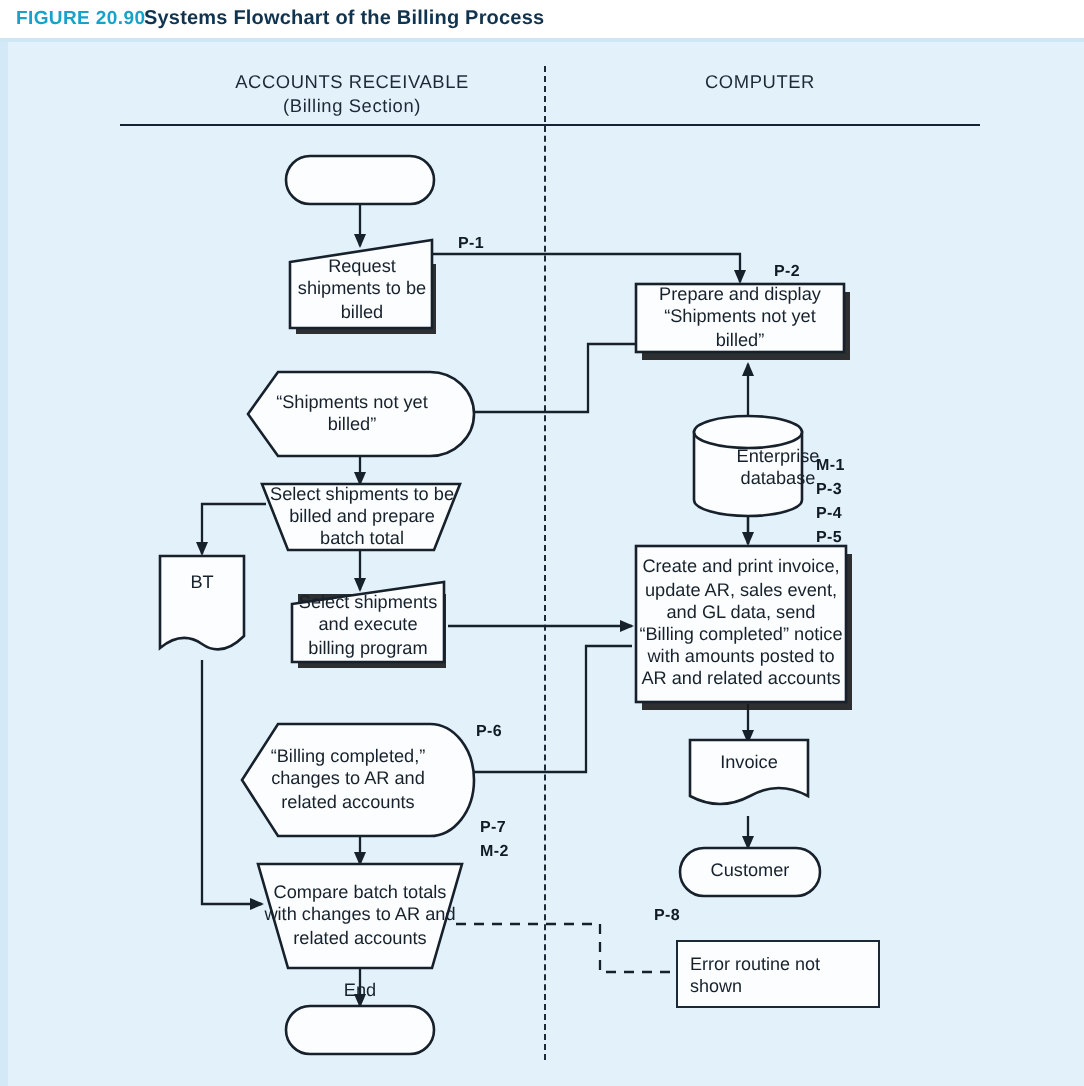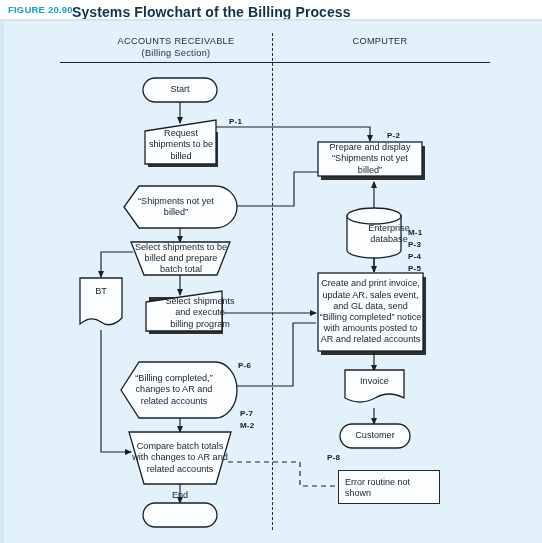--- a/index.html
+++ b/index.html
@@ -7,21 +7,21 @@
        font-family:"Liberation Sans","DejaVu Sans",sans-serif;}
 
   #root{position:relative;width:542px;height:543px;background:#ffffff;}
 
   
   #caption{position:absolute;left:0;top:0;width:542px;height:21px;
            background:#ffffff;}
   #caption .fig{position:absolute;left:8px;top:4px;
            font-size:9.5px;font-weight:bold;color:#17a3c9;letter-spacing:.2px;}
   #caption .ttl{position:absolute;left:72px;top:4px;
-           font-size:14px;font-weight:bold;color:#10334f;letter-spacing:.1px;}
+           font-size:10px;font-weight:bold;color:#10334f;letter-spacing:.1px;}
   #caprule{position:absolute;left:0;top:19px;width:542px;height:2px;
            background:#cfe7f5;}
 
   
   #panel{position:absolute;left:0;top:21px;width:542px;height:522px;
          background:#e3f1fb;border-left:3px solid #f4fafd;}
   #panelEdgeL{position:absolute;left:0;top:21px;width:4px;height:522px;
          background:#d3e9f7;}
 
   
@@ -154,31 +154,30 @@
       <rect x="340" y="424" width="70" height="24" rx="12" ry="12"></rect>
 
       <path d="M139,362 L215,362 A22,28 0 0 1 215,418 L139,418 L121,390 z"></path>
 
       <path d="M129,432 L231,432 L216,484 L144,484 z"></path>
 
       <rect x="143" y="503" width="74" height="24" rx="12" ry="12"></rect>
     </g>
   </svg>
 
-  <div class="nodetext" style="left:143px;top:78px;width:74px;height:24px;">Start</div>
 
   <div class="nodetext" style="left:146px;top:126px;width:70px;height:38px;">Request shipments to be billed</div>
 
   <div class="nodetext" style="left:128px;top:186px;width:96px;height:42px;">“Shipments not yet billed”</div>
 
   <div class="nodetext" style="left:133px;top:242px;width:96px;height:33px;">Select shipments to be billed and prepare batch total</div>
 
   <div class="nodetext" style="left:80px;top:280px;width:42px;height:24px;">BT</div>
 
-  <div class="nodetext" style="left:147px;top:295px;width:74px;height:36px;padding-left:16px;">Select shipments and execute billing program</div>
+  <div class="nodetext" style="left:147px;top:295px;width:74px;height:36px;">Select shipments and execute billing program</div>
 
   <div class="nodetext" style="left:319px;top:142px;width:102px;height:34px;">Prepare and display “Shipments not yet billed”</div>
 
   <div class="nodetext" style="left:348px;top:216px;width:52px;height:36px;padding-left:15px;">Enterprise database</div>
 
   <div class="nodetext" style="left:319px;top:273px;width:103px;height:78px;">Create and print invoice, update AR, sales event, and GL data, send “Billing completed” notice with amounts posted to AR and related accounts</div>
 
   <div class="nodetext" style="left:345px;top:370px;width:59px;height:24px;">Invoice</div>
 
   <div class="nodetext" style="left:340px;top:424px;width:70px;height:24px;">Customer</div>

